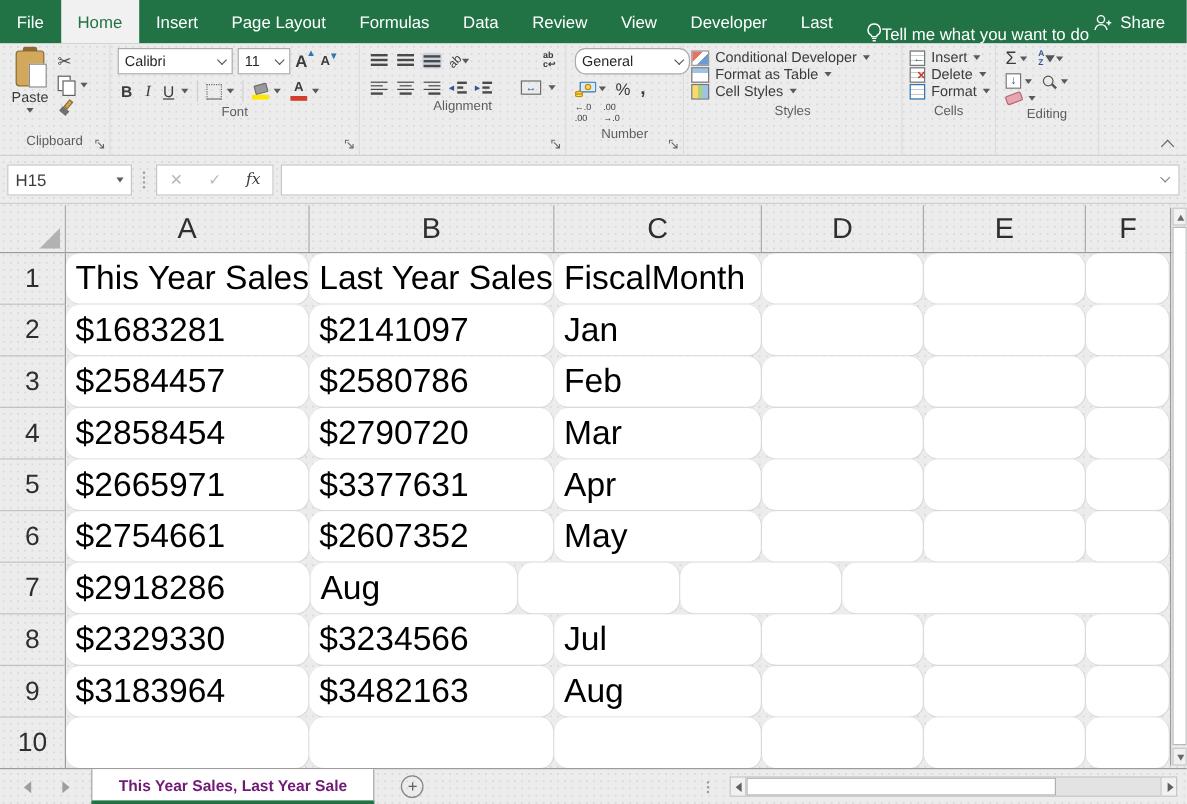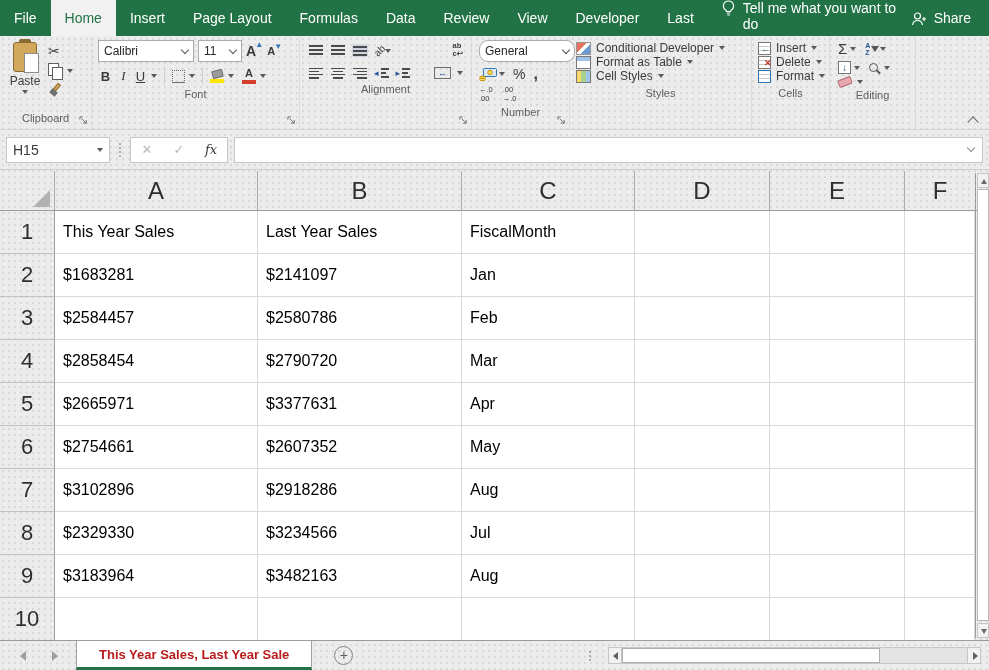--- a/index.html
+++ b/index.html
@@ -7,21 +7,21 @@
   body { font-family:"Liberation Sans", sans-serif; position:relative;
          background-color:#ececec;
          background-image: radial-gradient(#d9d9d9 0.8px, transparent 1.1px);
          background-size:6px 6px; }
 
   
   .tabbar { position:absolute; top:0; left:0; width:100%; height:36px; background:#217346;
             display:flex; align-items:stretch; color:#fff; font-size:14px; }
   .tab { display:flex; align-items:center; padding:0 14px; cursor:default; white-space:nowrap; }
   .tab.active { background:#f1f1f1; color:#217346; }
-  .tellme { display:flex; align-items:flex-start; gap:8px; margin-left:14px; }
+  .tellme { display:flex; align-items:flex-end; margin-left:14px; }
   .share { display:flex; align-items:center; gap:7px; margin-left:auto; margin-right:18px; }
 
   
   .ribbon { position:absolute; top:36px; left:0; width:100%; height:94px; border-bottom:1px solid #d2d2d2;
             display:flex; align-items:stretch; font-size:12px; color:#3b3b3b; }
   .grp { display:flex; flex-direction:column; border-right:1px solid #dcdcdc; position:relative; padding:3px 2px 0 2px; }
   .grp-body { flex:1; display:flex; }
   .grp-label { height:19px; text-align:center; color:#5d5d5d; font-size:11px; line-height:16px; }
   .dlg { position:absolute; right:3px; bottom:4px; }
   .dd { display:inline-block; width:0; height:0; border-left:3px solid transparent; border-right:3px solid transparent; border-top:4px solid #5a5a5a; vertical-align:middle; }
@@ -133,39 +133,39 @@
                  border-left:17px solid transparent; border-bottom:17px solid #b2b2b2; }
   .chd { display:flex; align-items:center; justify-content:center; font-size:24px; color:#2e2e2e;
          border-right:1px solid #ababab; height:100%; }
   .c0{width:203px;} .c1{width:204px;} .c2{width:173px;} .c3{width:135px;} .c4{width:135px;}
   .c5{flex:1;}
   .gbody { position:absolute; top:40px; left:0; right:14px; bottom:0; overflow:hidden; }
   .grow { display:flex; height:43px; }
   .rh { width:55px; display:flex; align-items:center; justify-content:center; font-size:22px; color:#2e2e2e;
         border-right:1px solid #9c9c9c; border-bottom:1px solid #c2c2c2; flex:none; }
   .cell { background:#fff; border-right:1px solid #d9d9d9; border-bottom:1px solid #d9d9d9;
-          font-size:16px; color:#000; padding-left:8px; line-height:42px; white-space:nowrap; overflow:hidden; }
+          font-size:28px; color:#000; padding-left:8px; line-height:42px; white-space:nowrap; overflow:hidden;border-radius:12px; }
 
   
   .vscroll { position:absolute; top:2px; right:0; width:14px; bottom:2px; border-left:1px solid #9c9c9c; }
   .vs-up,.vs-dn { position:absolute; left:1px; width:12px; height:15px; background:#f1f1f1; border:1px solid #c6c6c6; }
   .vs-up{top:0;} .vs-dn{bottom:0;}
   .tri-up { position:absolute; left:3px; top:5px; width:0;height:0;border-left:3px solid transparent;border-right:3px solid transparent;border-bottom:5px solid #6a6a6a;}
   .tri-dn { position:absolute; left:3px; top:5px; width:0;height:0;border-left:3px solid transparent;border-right:3px solid transparent;border-top:5px solid #6a6a6a;}
   .vs-thumb { position:absolute; left:1px; top:16px; width:12px; bottom:17px; background:#ffffff; border:1px solid #b8b8b8; }
 
   
   .sheetbar { position:absolute; bottom:0; left:0; width:100%; height:30px; border-top:1px solid #9c9c9c;
               display:flex; align-items:stretch; }
   .nav { display:flex; align-items:center; gap:26px; padding:0 18px 0 20px; }
   .navtri { width:0; height:0; border-top:5px solid transparent; border-bottom:5px solid transparent; }
   .navtri.l { border-right:6px solid #9d9d9d; }
   .navtri.r { border-left:6px solid #9d9d9d; }
   .stab { background:#fff; border-left:1px solid #a0a0a0; border-right:1px solid #a0a0a0; border-bottom:3px solid #217346;
-          display:flex; align-items:center; padding:0 22px; font-size:13px; font-weight:bold; color:#b91c1c; white-space:nowrap; }
+          display:flex; align-items:center; padding:0 22px; font-size:13px; font-weight:bold; color:#701a75; white-space:nowrap; }
   .addsheet { width:19px; height:19px; border:1px solid #868686; border-radius:50%; color:#5f5f5f; font-size:14px;
               line-height:17px; text-align:center; align-self:center; margin-left:22px; background:transparent; }
   .hscroll { display:flex; align-items:center; margin-left:auto; gap:0; padding-right:8px; }
   .hs-btn { width:14px; height:17px; background:#f1f1f1; border:1px solid #c6c6c6; position:relative; }
   .tri-l { position:absolute; top:4px; left:4px; width:0;height:0;border-top:4px solid transparent;border-bottom:4px solid transparent;border-right:5px solid #5f5f5f;}
   .tri-r { position:absolute; top:4px; left:5px; width:0;height:0;border-top:4px solid transparent;border-bottom:4px solid transparent;border-left:5px solid #5f5f5f;}
   .hs-track { width:345px; height:17px; background:#e3e3e3; border:1px solid #c6c6c6; border-left:none; border-right:none; position:relative; }
   .hs-thumb { position:absolute; left:0; top:0; width:258px; height:15px; background:#fff; border:1px solid #b0b0b0; }
   svg { display:block; }
 </style>
@@ -555,21 +555,20 @@
         <div class="rh">6</div>
         <div class="cell c0">$2754661</div>
         <div class="cell c1">$2607352</div>
         <div class="cell c2">May</div>
         <div class="cell c3"></div>
         <div class="cell c4"></div>
         <div class="cell c5"></div>
       </div>
       <div class="grow">
         <div class="rh">7</div>
-        <div class="cell c0">$3102896</div>
         <div class="cell c1">$2918286</div>
         <div class="cell c2">Aug</div>
         <div class="cell c3"></div>
         <div class="cell c4"></div>
         <div class="cell c5"></div>
       </div>
       <div class="grow">
         <div class="rh">8</div>
         <div class="cell c0">$2329330</div>
         <div class="cell c1">$3234566</div>

